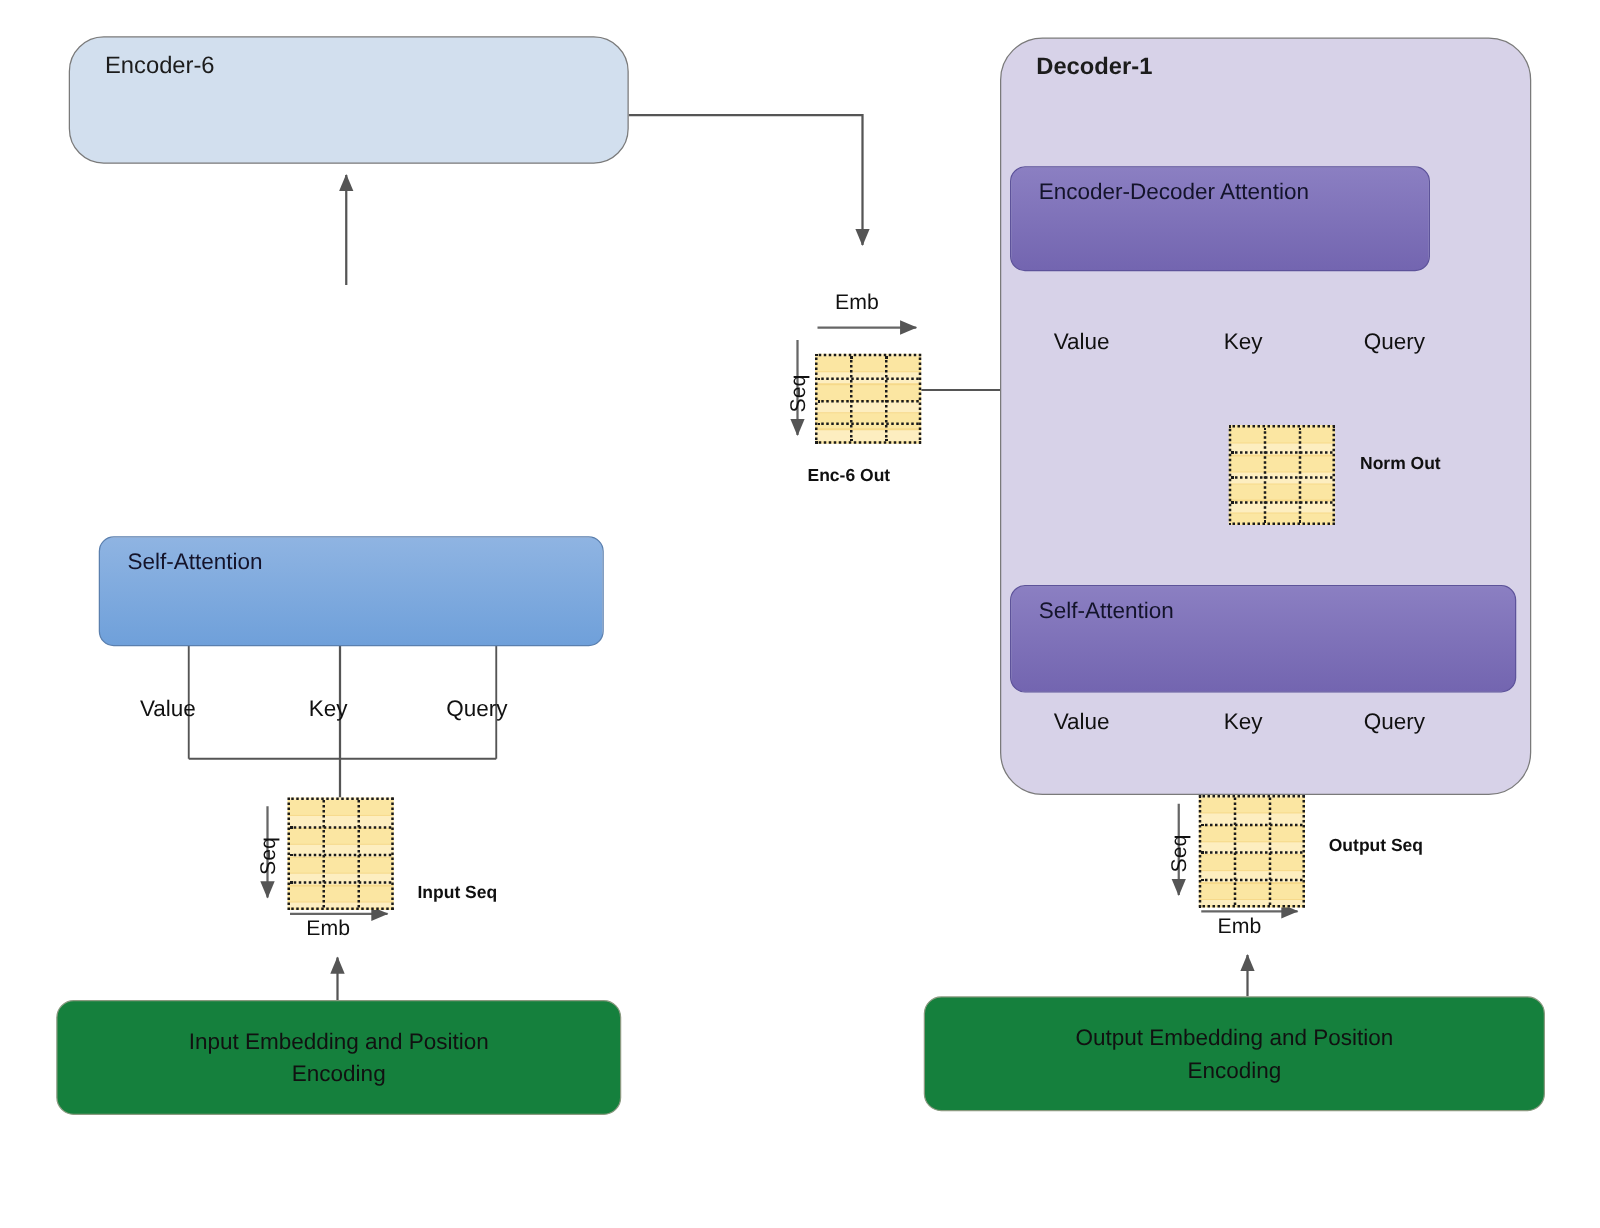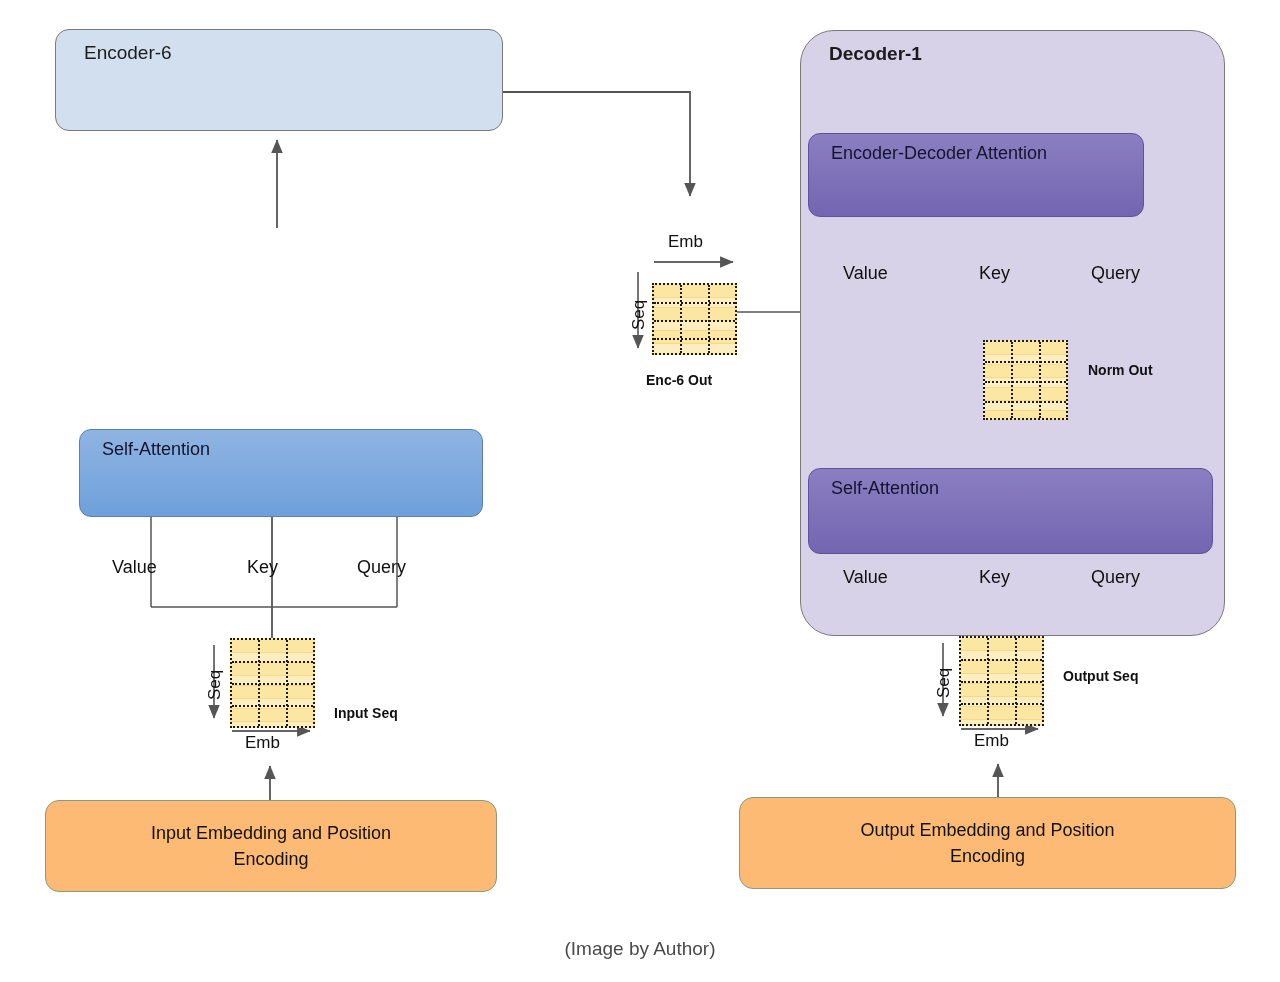--- a/index.html
+++ b/index.html
@@ -23,21 +23,21 @@
     top: 0;
     width: 1280px;
     height: 982px;
   }
   .node {
     position: absolute;
     box-sizing: border-box;
   }
   .stack-box {
     border: 1.3px solid #7a7a7a;
-    border-radius: 14px;
+    border-radius: 28px;
     background: #d2dfee;
   }
   .stack-box.decoder {
     background: #d7d2e8;
     border-radius: 34px;
   }
   .stack-title {
     position: absolute;
     left: 28px;
     top: 12px;
@@ -62,21 +62,21 @@
     position: absolute;
     left: 22px;
     top: 9px;
     font-size: 18px;
     color: #14142b;
     white-space: nowrap;
   }
   .embed-box {
     border: 1.2px solid #8a9a80;
     border-radius: 14px;
-    background: #fdba74;
+    background: #15803d;
     display: flex;
     align-items: center;
     justify-content: center;
     text-align: center;
     font-size: 18px;
     color: #111111;
     line-height: 1.45;
     padding: 0 0;
   }
   .matrix {
@@ -296,15 +296,14 @@
   <div class="axis-label vert" style="left:934px; top:698px;">Seq</div>
   <div class="axis-label" style="left:974px; top:731px;">Emb</div>
 
   <div class="node embed-box" style="left:739px; top:797px; width:497px; height:92px;text-align:center;">
     <span>
       <span>Output Embedding and Position</span><br>
       <span>Encoding</span>
     </span>
   </div>
 
-  <div class="caption" style="left:0; top:938px;">(Image by Author)</div>
 
 </div>
 
 </body></html>

